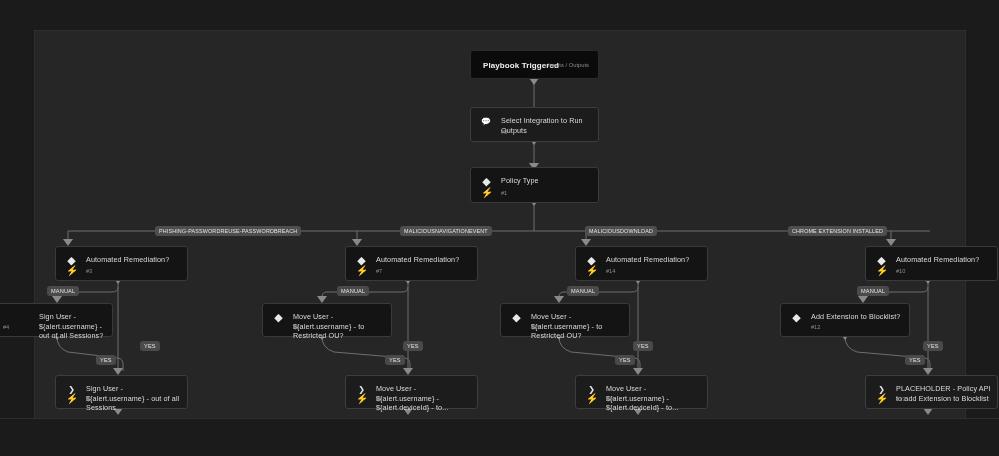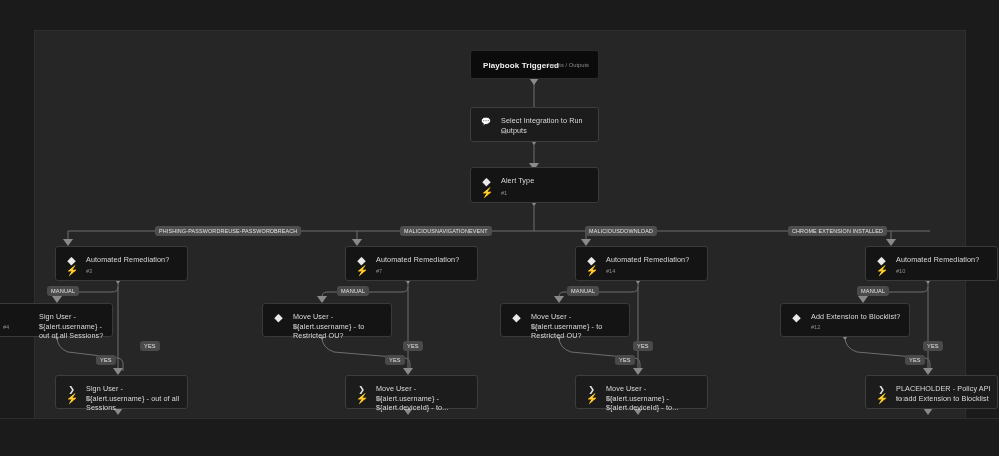--- a/index.html
+++ b/index.html
@@ -231,21 +231,21 @@
   </div>
 
   <div class="node task" style="left:470px; top:107px; width:129px; height:35px;">
     <span class="glyph comm">💬</span>
     <div class="title">Select Integration to Run Outputs</div>
     <div class="idlabel">#9</div>
   </div>
 
   <div class="node cond" style="left:470px; top:167px; width:129px; height:36px;">
     <span class="glyph diamond">◆</span>
-    <div class="title">Alert Type</div>
+    <div class="title">Policy Type</div>
     <span class="bolt">⚡</span>
     <div class="idlabel">#1</div>
   </div>
 
   <div class="pill branch" style="left:155px; top:226px;">PHISHING-PASSWORDREUSE-PASSWORDBREACH</div>
   <div class="pill branch" style="left:400px; top:226px;">MALICIOUSNAVIGATIONEVENT</div>
   <div class="pill branch" style="left:585px; top:226px;">MALICIOUSDOWNLOAD</div>
   <div class="pill branch" style="left:788px; top:226px;">CHROME EXTENSION INSTALLED</div>
 
   <div class="node cond" style="left:55px; top:246px; width:133px; height:35px;">

